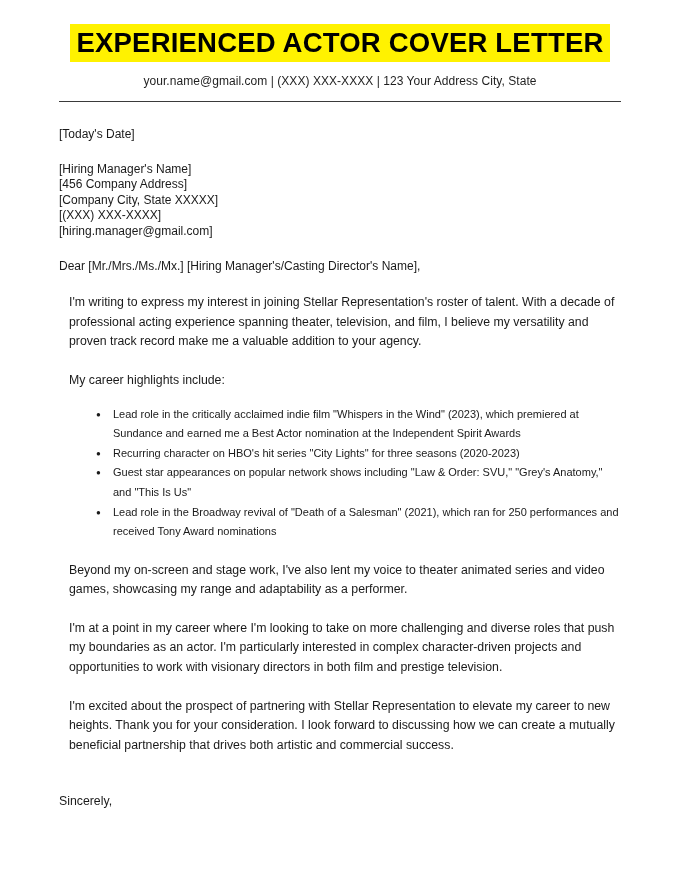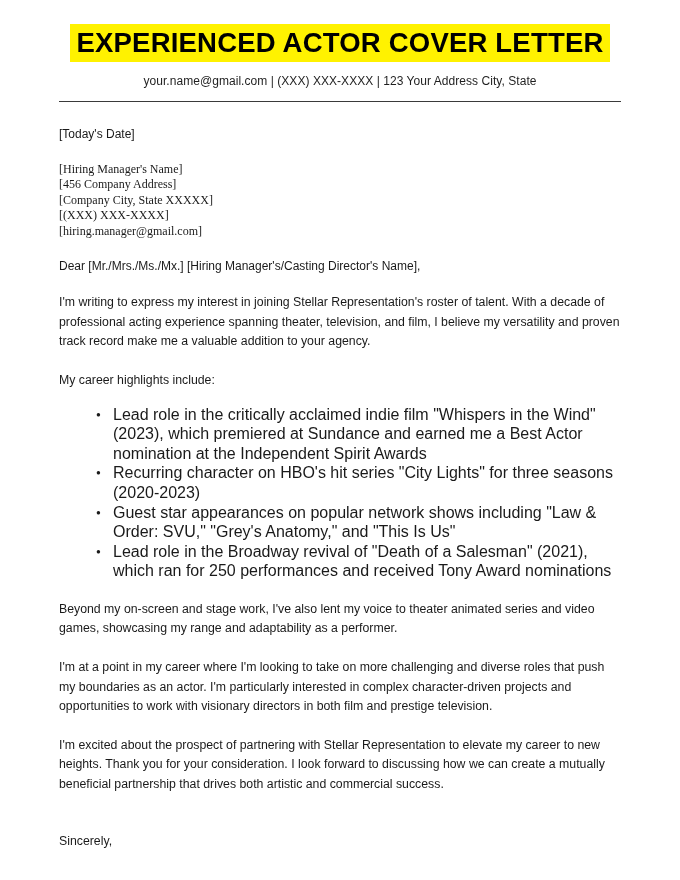--- a/index.html
+++ b/index.html
@@ -57,46 +57,45 @@
   .block {
     font-size: 12px;
     line-height: 15.6px;
     color: #1a1a1a;
   }
   .date-line {
     margin-bottom: 19px;
   }
   .addr-line {
     white-space: nowrap;
-    font-family: Liberation Serif, serif;
   }
   .recipient {
     margin-bottom: 19px;
   }
   .salutation {
     margin-bottom: 19px;
   }
   p.para {
-    margin: 0 0 19px 0;
+    margin: 0 0 19px 10px;
     font-size: 12.3px;
     line-height: 19.6px;
     color: #1a1a1a;
     text-align: left;
   }
   p.para.lead-in {
     margin-bottom: 14px;
   }
   ul.highlights {
     margin: 0 0 19px 0;
     padding: 0 0 0 37px;
     list-style: none;
   }
   ul.highlights li {
     position: relative;
-    font-size: 16px;
+    font-size: 11px;
     line-height: 19.6px;
     color: #1a1a1a;
     padding-left: 17px;
     margin: 0 0 0 0;
   }
   ul.highlights li::before {
     content: "\25CF";
     position: absolute;
     left: 0;
     top: 0;

